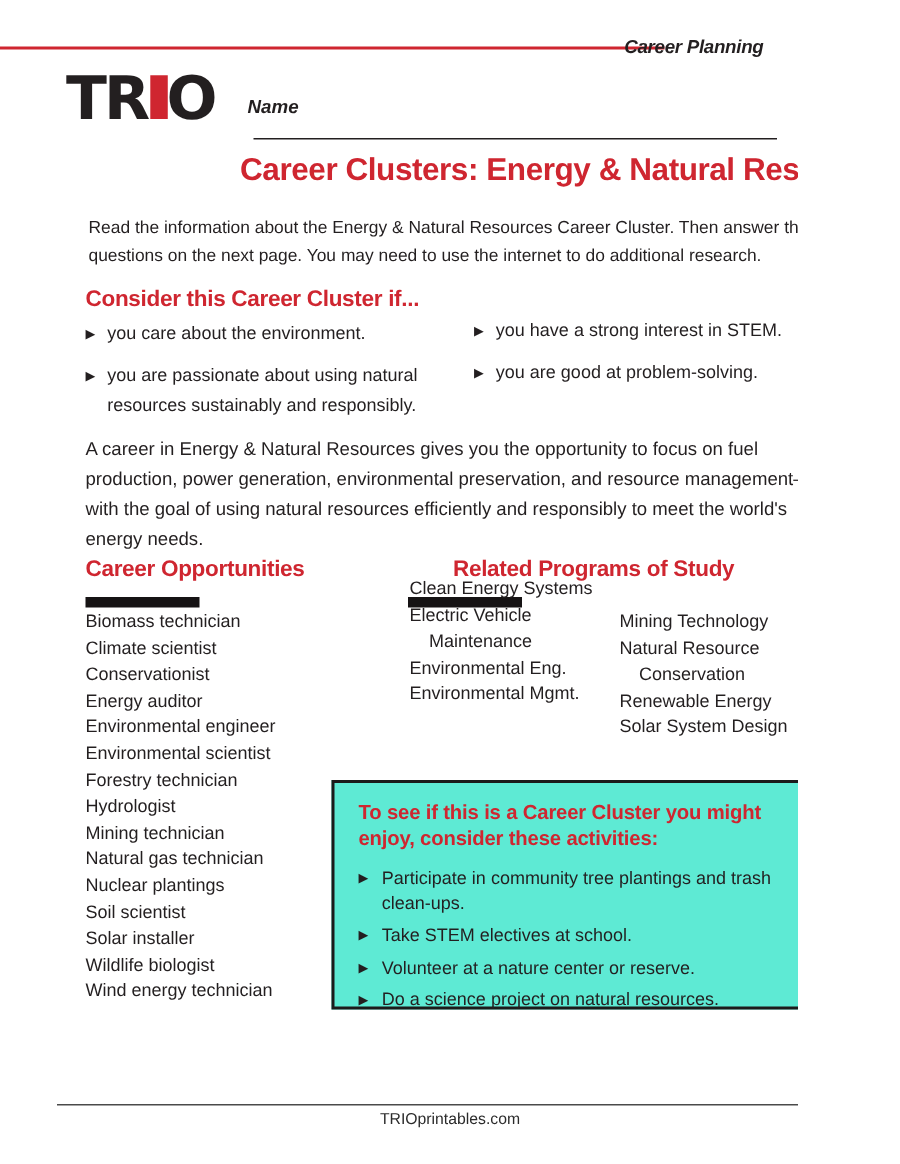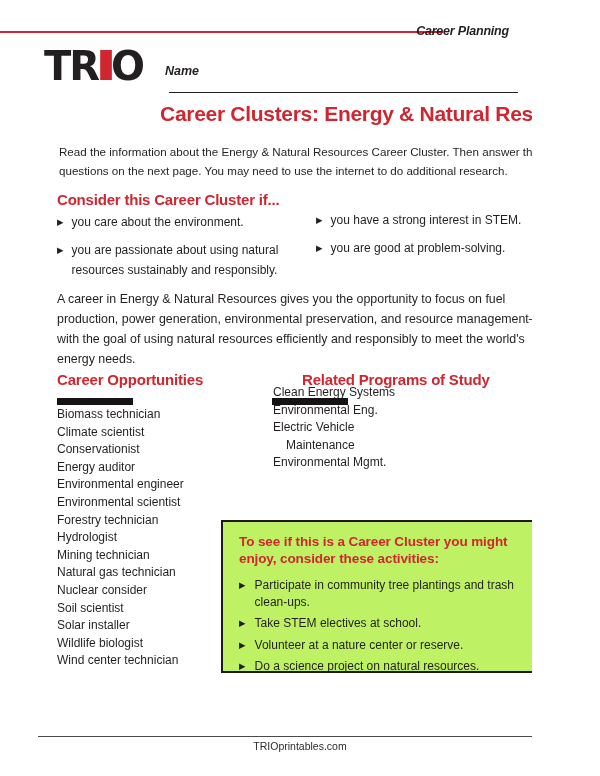--- a/index.html
+++ b/index.html
@@ -43,21 +43,21 @@
   .heading-bar{position:absolute;width:76px;height:7px;background:#161314;}
   .bar-1{left:57px;top:398px;}
   .bar-2{left:272px;top:398px;}
   .plain-list{position:absolute;font-size:12px;line-height:17.6px;}
   .careers-list{left:57px;top:406px;width:200px;}
   .programs-col1{left:273px;top:384px;width:138px;}
   .programs-col2{left:413px;top:406px;width:130px;}
   .wrap-indent{padding-left:13px;text-indent:-13px;}
 
   
-  .activities-box{position:absolute;left:221px;top:520px;width:314px;height:153px;border:2px solid #1b1b1b;padding:12px 13px 0 16px;background:#bef264;}
+  .activities-box{position:absolute;left:221px;top:520px;width:314px;height:153px;border:2px solid #1b1b1b;padding:12px 13px 0 16px;background:#5eead4;}
   .box-heading{color:var(--red);font-size:13.5px;font-weight:bold;line-height:16.5px;width:278px;margin-bottom:10px;letter-spacing:-0.1px;}
   .box-bullets{font-size:12px;line-height:16.5px;}
   .box-bullets .bullet-item{margin-bottom:5px;}
   .box-bullets .tri{margin-right:9px;}
 
   
   .footer-rule{position:absolute;left:38px;top:736px;width:524px;height:1px;background:#4a4a4a;}
   .footer-text{position:absolute;left:0;top:740px;width:600px;text-align:center;font-size:10.5px;color:#2b2b2b;}
 </style>
 </head>
@@ -129,42 +129,52 @@
       <div class="career-item">Environmental scientist</div>
 
       <div class="career-item">Forestry technician</div>
 
       <div class="career-item">Hydrologist</div>
 
       <div class="career-item">Mining technician</div>
 
       <div class="career-item">Natural gas technician</div>
 
-      <div class="career-item">Nuclear consider</div>
+      <div class="career-item">Nuclear plantings</div>
 
       <div class="career-item">Soil scientist</div>
 
       <div class="career-item">Solar installer</div>
 
       <div class="career-item">Wildlife biologist</div>
 
-      <div class="career-item">Wind center technician</div>
+      <div class="career-item">Wind energy technician</div>
     </div>
 
   <div class="plain-list programs-col1">
 
       <div class="wrap-indent">Clean Energy Systems</div>
 
+      <div class="wrap-indent">Electric Vehicle Maintenance</div>
+
       <div class="wrap-indent">Environmental Eng.</div>
 
-      <div class="wrap-indent">Electric Vehicle Maintenance</div>
-
       <div class="wrap-indent">Environmental Mgmt.</div>
     </div>
 
+  <div class="plain-list programs-col2">
+
+      <div class="wrap-indent">Mining Technology</div>
+
+      <div class="wrap-indent">Natural Resource Conservation</div>
+
+      <div class="wrap-indent">Renewable Energy</div>
+
+      <div class="wrap-indent">Solar System Design</div>
+    </div>
 
   <div class="activities-box">
     <div class="box-heading">To see if this is a Career Cluster you might enjoy, consider these activities:</div>
     <div class="box-bullets">
 
         <div class="bullet-item">
           <span class="tri">▶</span>
           <span class="bullet-text">Participate in community tree plantings and trash clean-ups.</span>
         </div>
 

